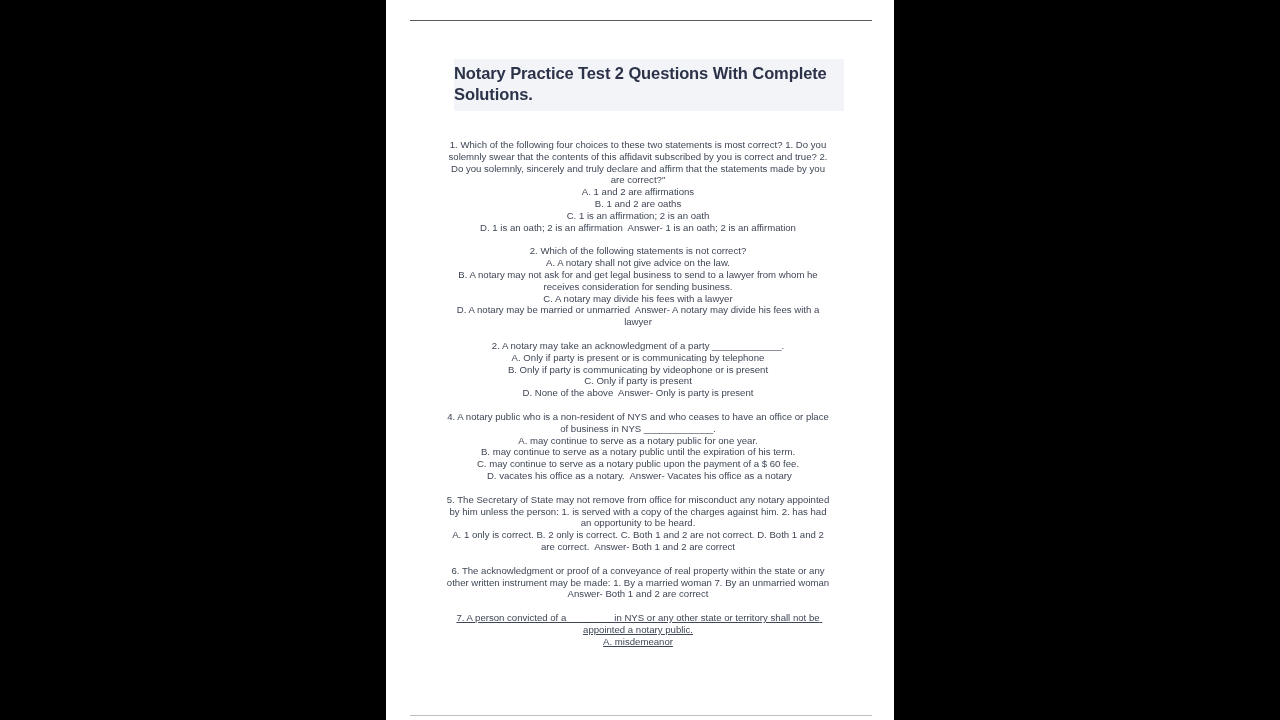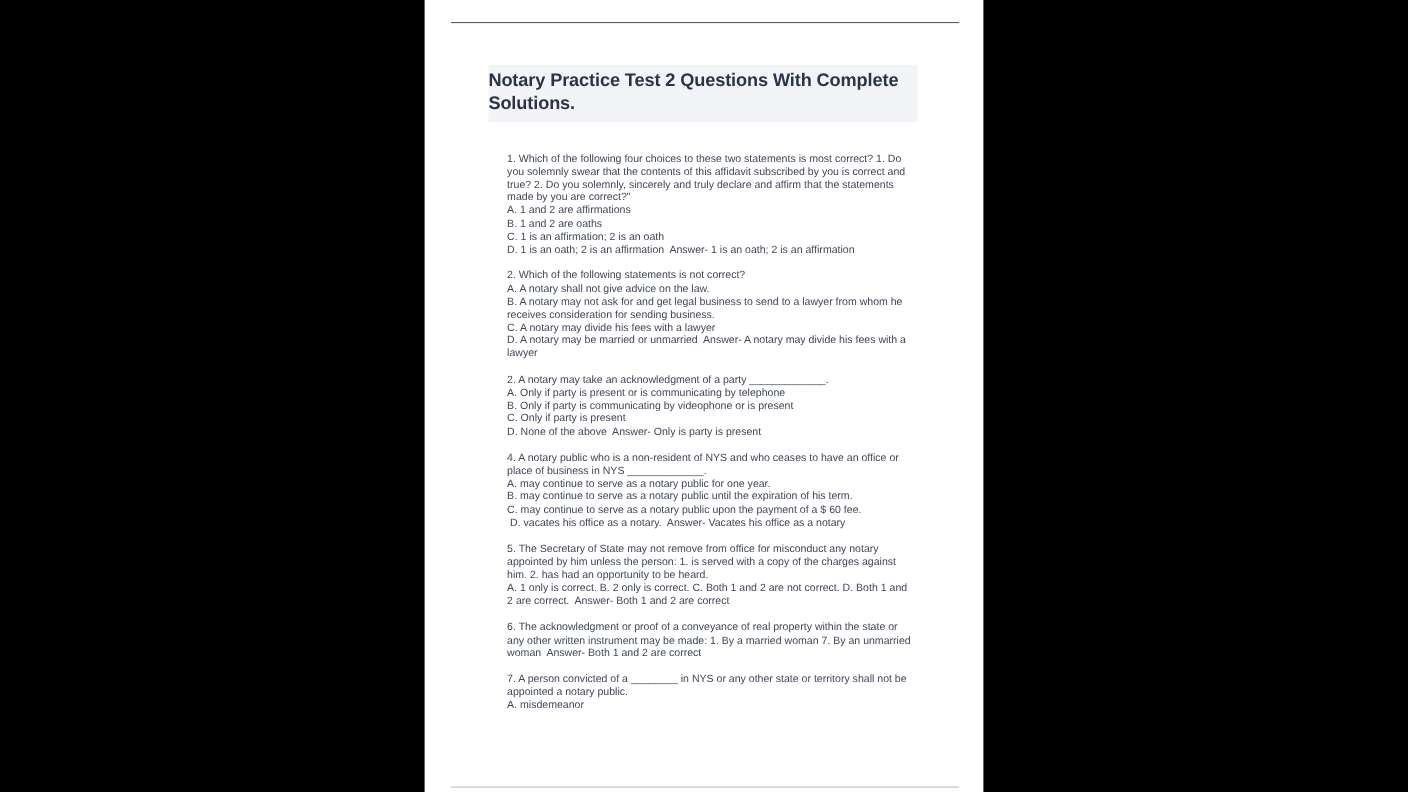--- a/index.html
+++ b/index.html
@@ -49,52 +49,53 @@
     position: absolute;
     left: 24px;
     top: 715px;
     width: 462px;
     height: 0;
     border-top: 1px solid #bdbdbd;
   }
 
   .doc-title {
     position: absolute;
-    left: 58px;
+    left: 68px;
     top: 59px;
     width: 390px;
     background: #f2f4f8;
     padding: 4px 0 6px 0;
     margin: 0;
     font-size: 16.5px;
     line-height: 21px;
     font-weight: bold;
     color: #2c3349;
     letter-spacing: -0.1px;
   }
 
   #body-text {
     position: absolute;
     left: 58px;
     top: 139px;
     width: 388px;
   }
 
   .qblock {
-    margin: 0 0 12px 17px;
+    margin: 0 0 12px 0;
     font-size: 9.6px;
     line-height: 11.8px;
     color: #3f4656;
     white-space: pre-wrap;
     word-wrap: break-word;
-    text-align: left;
+    text-align: center;
   }
 
   .qblock:last-child {
     margin-bottom: 0;
+    text-decoration: underline;
   }
 </style>
 </head>
 <body>
 
 <div id="viewport">
 
   <div id="page">
     <div id="page-inner">
 

